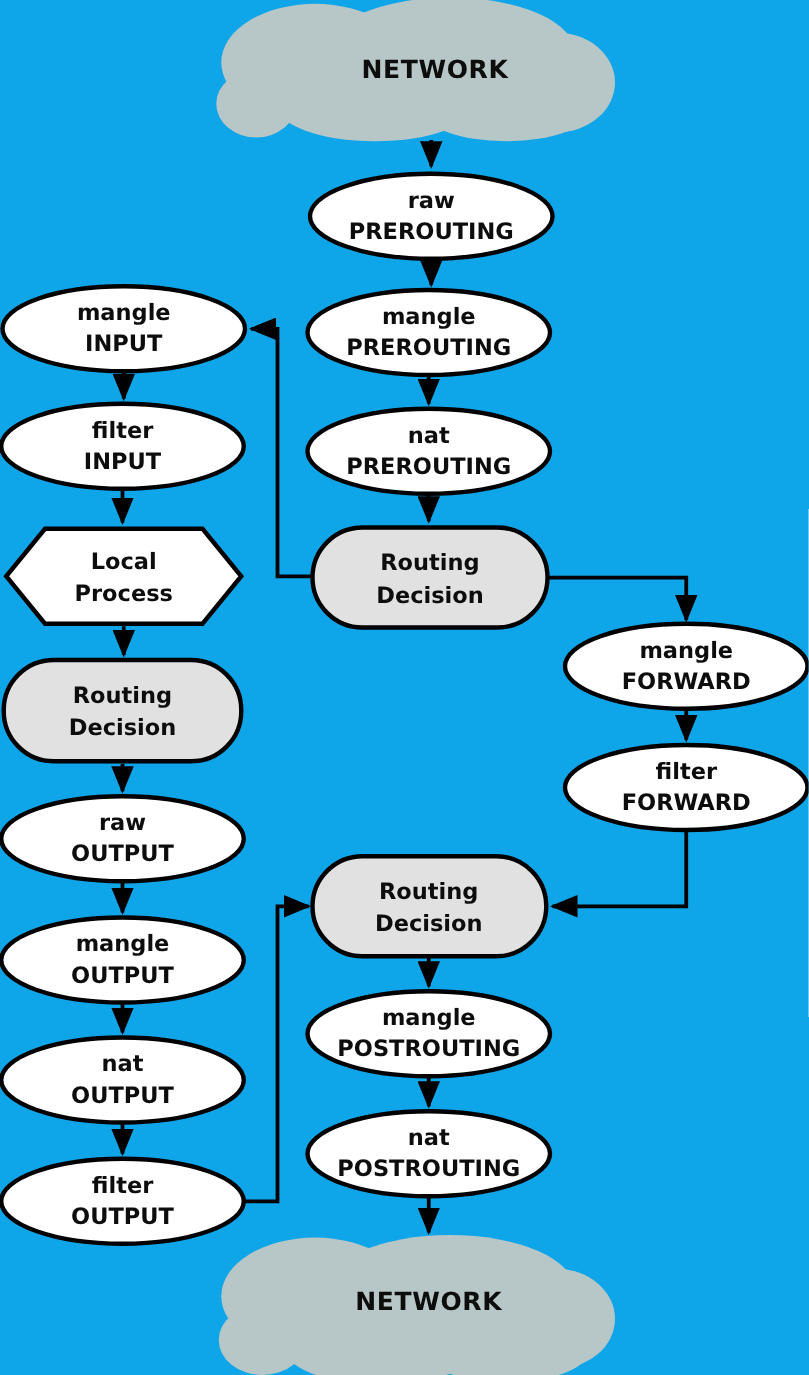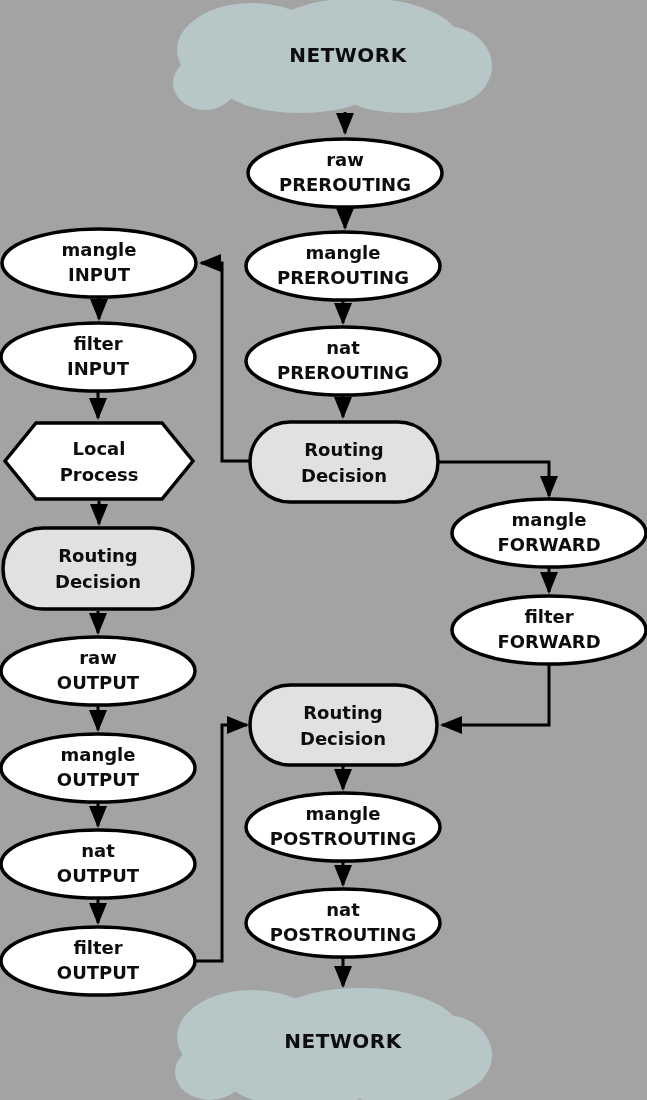--- a/index.html
+++ b/index.html
@@ -1,16 +1,16 @@
 <!DOCTYPE html>
 <html><head>
 <meta charset="utf-8">
 <style>
   html,body{margin:0;padding:0;background:#ffffff;}
-  .canvas{width:647px;height:1100px;position:relative;overflow:hidden;background:#a3a3a3;text-align:right;}
+  .canvas{width:647px;height:1100px;position:relative;overflow:hidden;background:#0ea5e9;text-align:right;}
   svg{display:block;}
   .lbl{font-family:"DejaVu Sans","Liberation Sans",sans-serif;font-weight:bold;font-size:18px;fill:#0d0d0d;text-anchor:middle;}
   .cloud-lbl{font-family:"DejaVu Sans","Liberation Sans",sans-serif;font-weight:bold;font-size:20px;fill:#0d0d0d;text-anchor:middle;letter-spacing:0.5px;}
   .shape{stroke:#000000;stroke-width:3.5;}
   .edge{stroke:#000000;stroke-width:3;fill:none;}
 </style>
 </head>
 <body>
 
 <div class="canvas">

